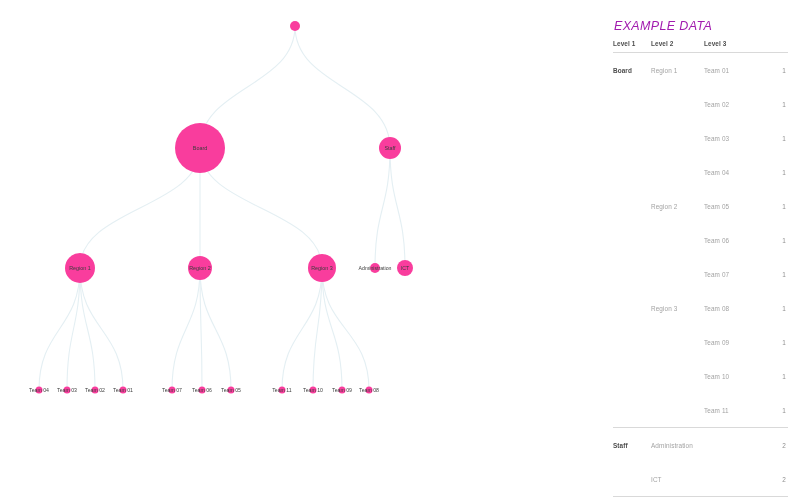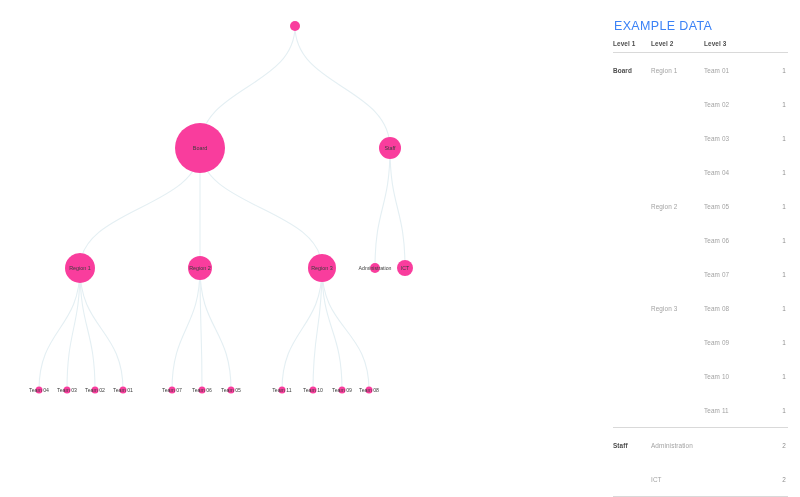--- a/index.html
+++ b/index.html
@@ -26,23 +26,24 @@
   .node-label.big{font-size:5.4px;}
 
   #table-panel{
     position:absolute;left:600px;top:0;width:200px;height:497px;
     background:#ffffff;
   }
   #table-title{
     position:absolute;left:14px;top:19px;
     font-size:12.5px;
     letter-spacing:.35px;
-    color:#3b82f6;
+    color:#a21caf;
     font-weight:400;
     white-space:nowrap;
+    font-style:italic;
   }
   #data-table{
     position:absolute;left:13px;top:40px;
     width:175px;
     border-collapse:collapse;
     table-layout:fixed;
   }
   #data-table th{
     font-size:6.4px;
     font-weight:700;

